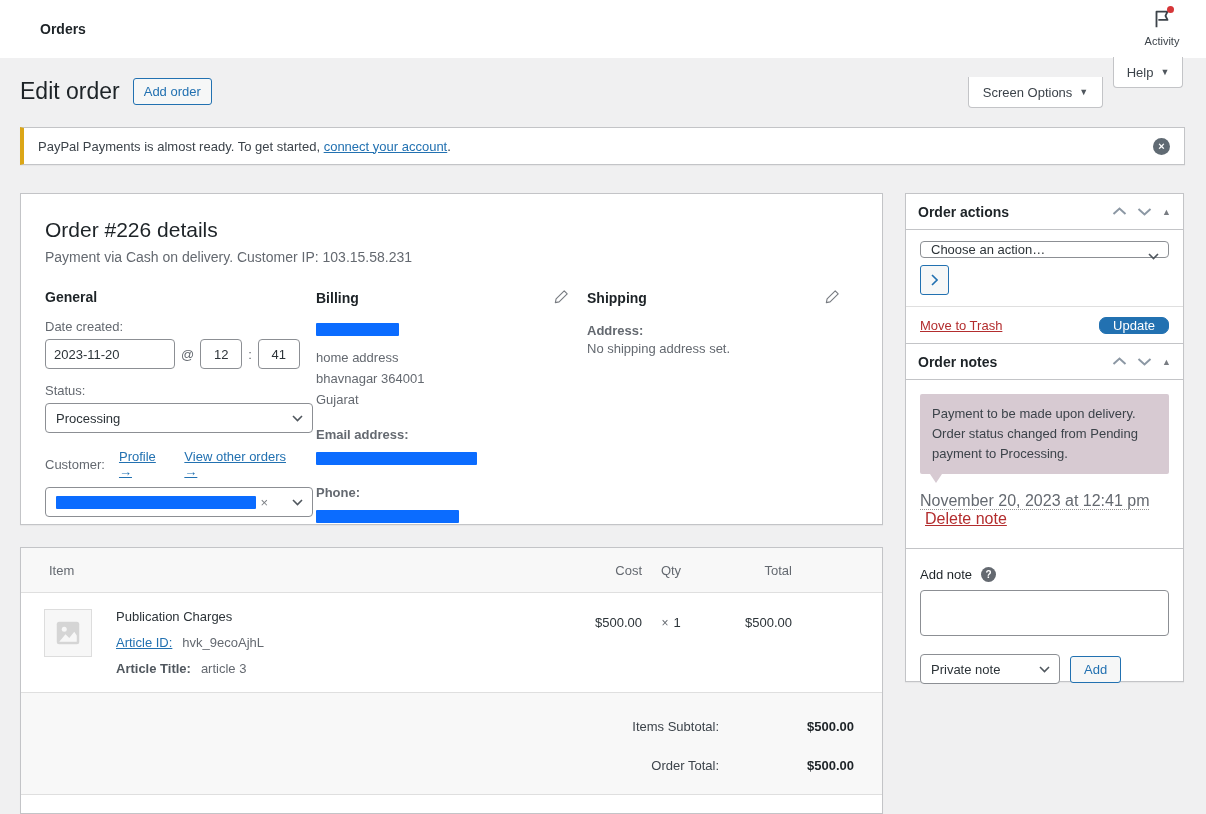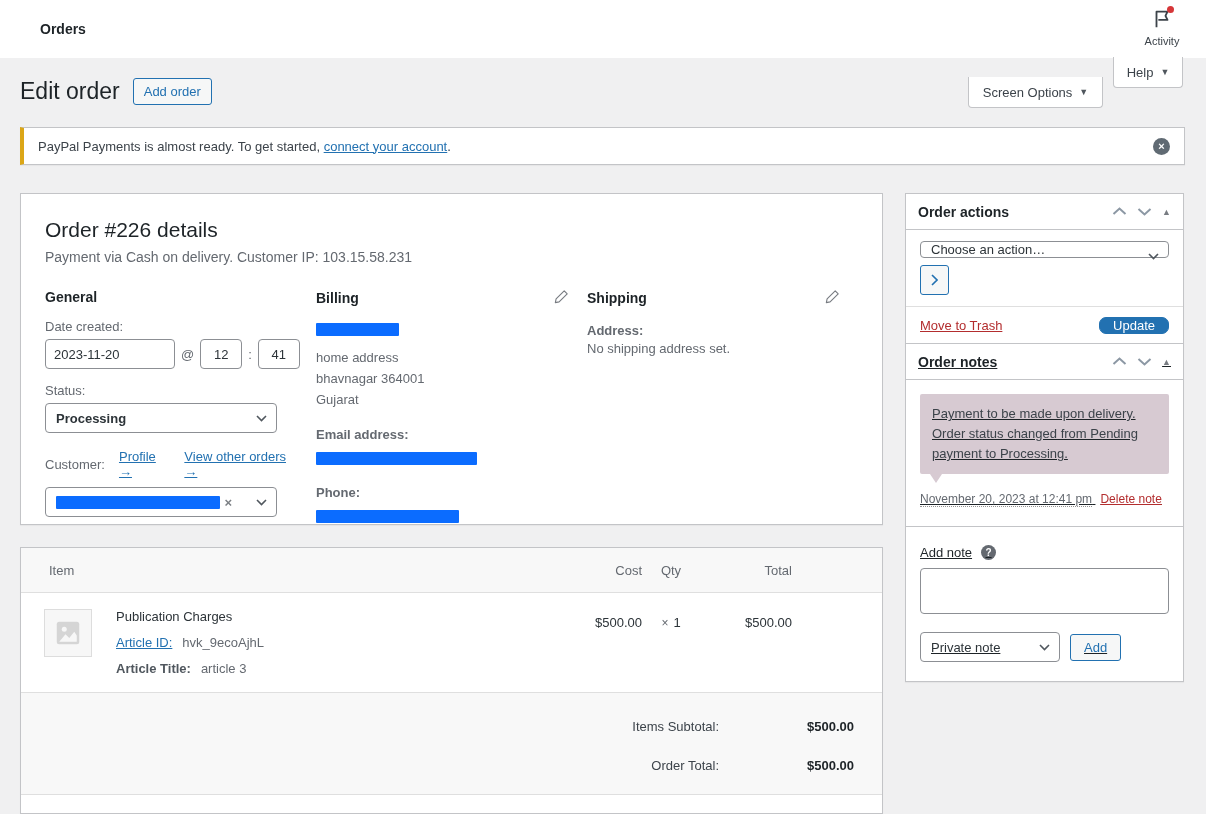--- a/index.html
+++ b/index.html
@@ -79,21 +79,21 @@
     font-family:"Liberation Sans",sans-serif; font-size:13px; color:#2c3338; padding:0 8px;
   }
   .date-row { display:flex; align-items:center; gap:6px; color:#646970; }
   .date-input { width:130px; }
   .time-input { width:42px; text-align:center; }
   .fake-select {
     position:relative; height:30px; border:1px solid #8c8f94; border-radius:4px; background:#fff;
     display:flex; align-items:center; padding:0 28px 0 10px; color:#2c3338; cursor:pointer;
   }
   .fake-select .chev { position:absolute; right:9px; top:11px; }
-  .w256 { width:232px;font-weight:bold; }
+  .w256 { width:268px; }
   .customer-row { display:flex; align-items:center; gap:14px; margin:16px 0 8px; }
   .customer-row .lbl { color:#646970; }
   .link { color:#2271b1; text-decoration:underline; cursor:pointer; }
   .redact { background:var(--redact,#0b6cff); display:inline-block; height:13px; border-radius:1px; }
   .sel2-clear { color:#7b7f84; font-size:13px; margin-left:4px; }
   .addr-line { color:#646970; line-height:21px; }
   .addr-label { color:#646970; font-weight:600; }
   .pencil { cursor:pointer; }
 
   
@@ -132,32 +132,32 @@
   .actions-foot {
     border-top:1px solid #dfdfdf; padding:10px 14px 12px;
     display:flex; align-items:center; justify-content:space-between;
   }
   .trash-link { color:var(--danger,#b32d2e); text-decoration:underline; cursor:pointer; }
   .update-btn {
     background:var(--accent,#2271b1); color:#fff; border:1px solid var(--accent,#2271b1);
     border-radius:7px; font-size:13px; padding:0 13px; cursor:pointer;
   }
 
-  .notes-panel { left:905px; top:343px; width:279px; height:339px;text-decoration:underline; }
+  .notes-panel { left:905px; top:343px; width:279px; height:339px; }
   .notes-body { padding:14px 14px 0; }
   .note-bubble {
     background:var(--note-bubble,#d7cad2); color:#3c434a; padding:10px 12px;
     line-height:1.55; border-radius:2px;
   }
   .note-tail {
     width:0; height:0; margin-left:10px;
     border-left:6px solid transparent; border-right:6px solid transparent;
     border-top:9px solid var(--note-bubble,#d7cad2);
   }
-  .note-meta { margin-top:9px; font-size:12px; }
+  .note-meta { margin-top:9px; font-size:16px; }
   .note-date { color:#646970; border-bottom:1px dotted #949494; cursor:help; }
   .delete-note { color:var(--danger,#b32d2e); text-decoration:underline; margin-left:5px; cursor:pointer; }
   .notes-divider { border-top:1px solid #c3c4c7; margin:20px -14px 0; }
   .add-note-row { display:flex; align-items:center; gap:9px; margin-top:18px; }
   .add-note-label { color:#1d2327; }
   .help-tip {
     width:15px; height:15px; border-radius:50%; background:#646970; color:#fff;
     font-size:10px; font-weight:700; display:flex; align-items:center; justify-content:center; cursor:pointer;
   }
   .note-textarea {

